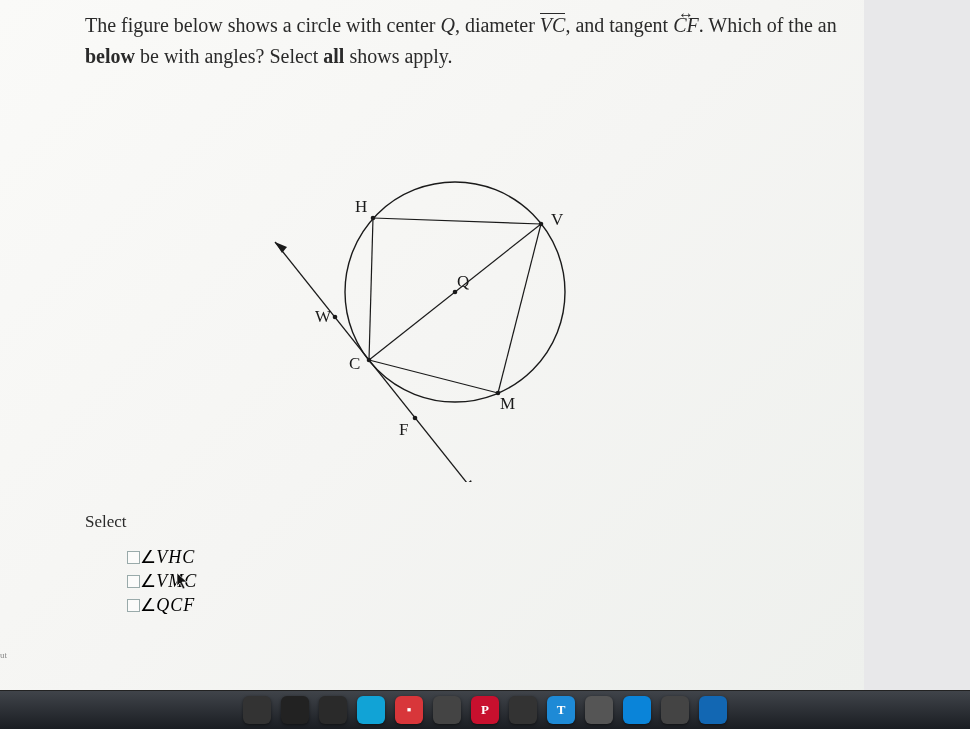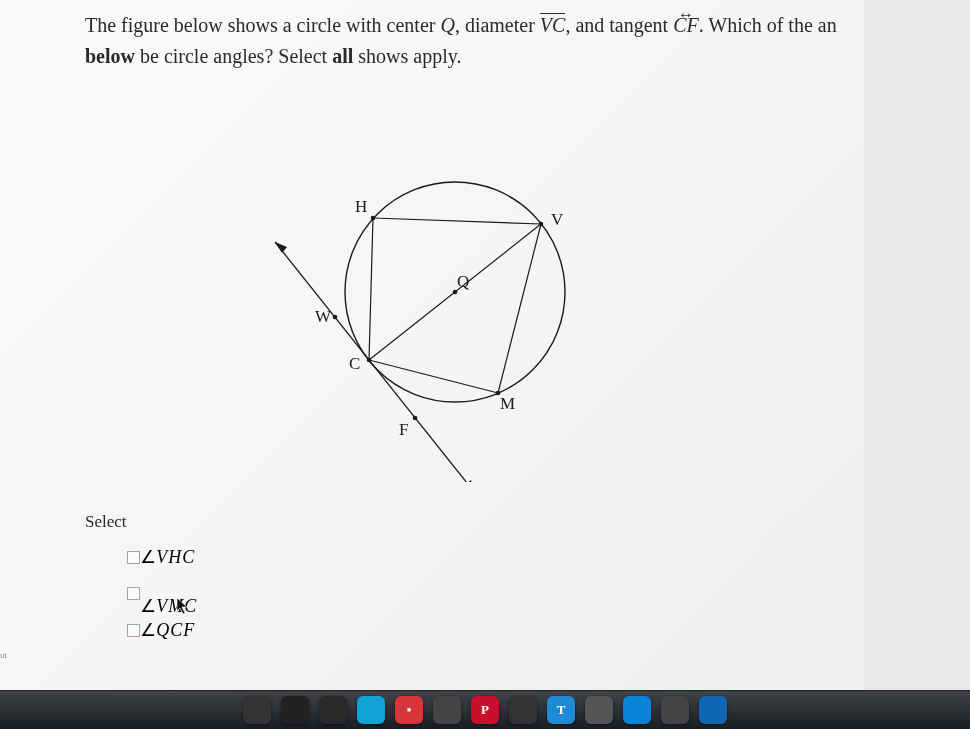--- a/index.html
+++ b/index.html
@@ -138,21 +138,21 @@
 </head>
 <body>
 
 <div class="paper">
 
   <div class="question">
     <div class="line1">
       <span>The figure below shows a circle with center </span><span class="italic-var">Q</span><span>, diameter </span><span class="overline">VC</span><span>, and tangent </span><span class="dbl-arrow">CF</span><span>. Which of the an</span>
     </div>
     <div>
-      <b>below</b><span> be circle angles? Select </span><b>all</b><span> shows apply.</span>
+      <b>below</b><span> be with angles? Select </span><b>all</b><span> shows apply.</span>
     </div>
   </div>
 
   <div class="figure-area">
     <svg width="420" height="360" viewBox="0 0 420 360">
 
       <circle cx="230" cy="170" r="110" fill="none" stroke="#1a1a1a" stroke-width="1.4"></circle>
 
       <line x1="316" y1="102" x2="144" y2="238" stroke="#1a1a1a" stroke-width="1.2"></line>
 
@@ -188,21 +188,21 @@
 
   <div class="answer-block">
     <div class="answer-heading">Select</div>
     <div class="options">
       <div class="option-row">
         <span class="checkbox"></span>
         <span><span class="angle-symbol">∠</span><span class="angle-letters">VHC</span></span>
       </div>
       <div class="option-row">
         <span class="checkbox"></span>
-        <span style="position:relative;margin-top:25px;"><span class="angle-symbol">∠</span><span class="angle-letters">VMC</span>
+        <span style="position:relative;"><span class="angle-symbol">∠</span><span class="angle-letters">VMC</span>
           <svg style="position:absolute; left:36px; top:2px;" width="14" height="18">
               <path d="M1 1 L1 14 L4 11 L7 17 L9 16 L6 10 L11 10 Z" fill="#111" stroke="#fff" stroke-width="0.6"></path>
             </svg>
         </span>
       </div>
       <div class="option-row">
         <span class="checkbox"></span>
         <span><span class="angle-symbol">∠</span><span class="angle-letters">QCF</span></span>
       </div>
     </div>

